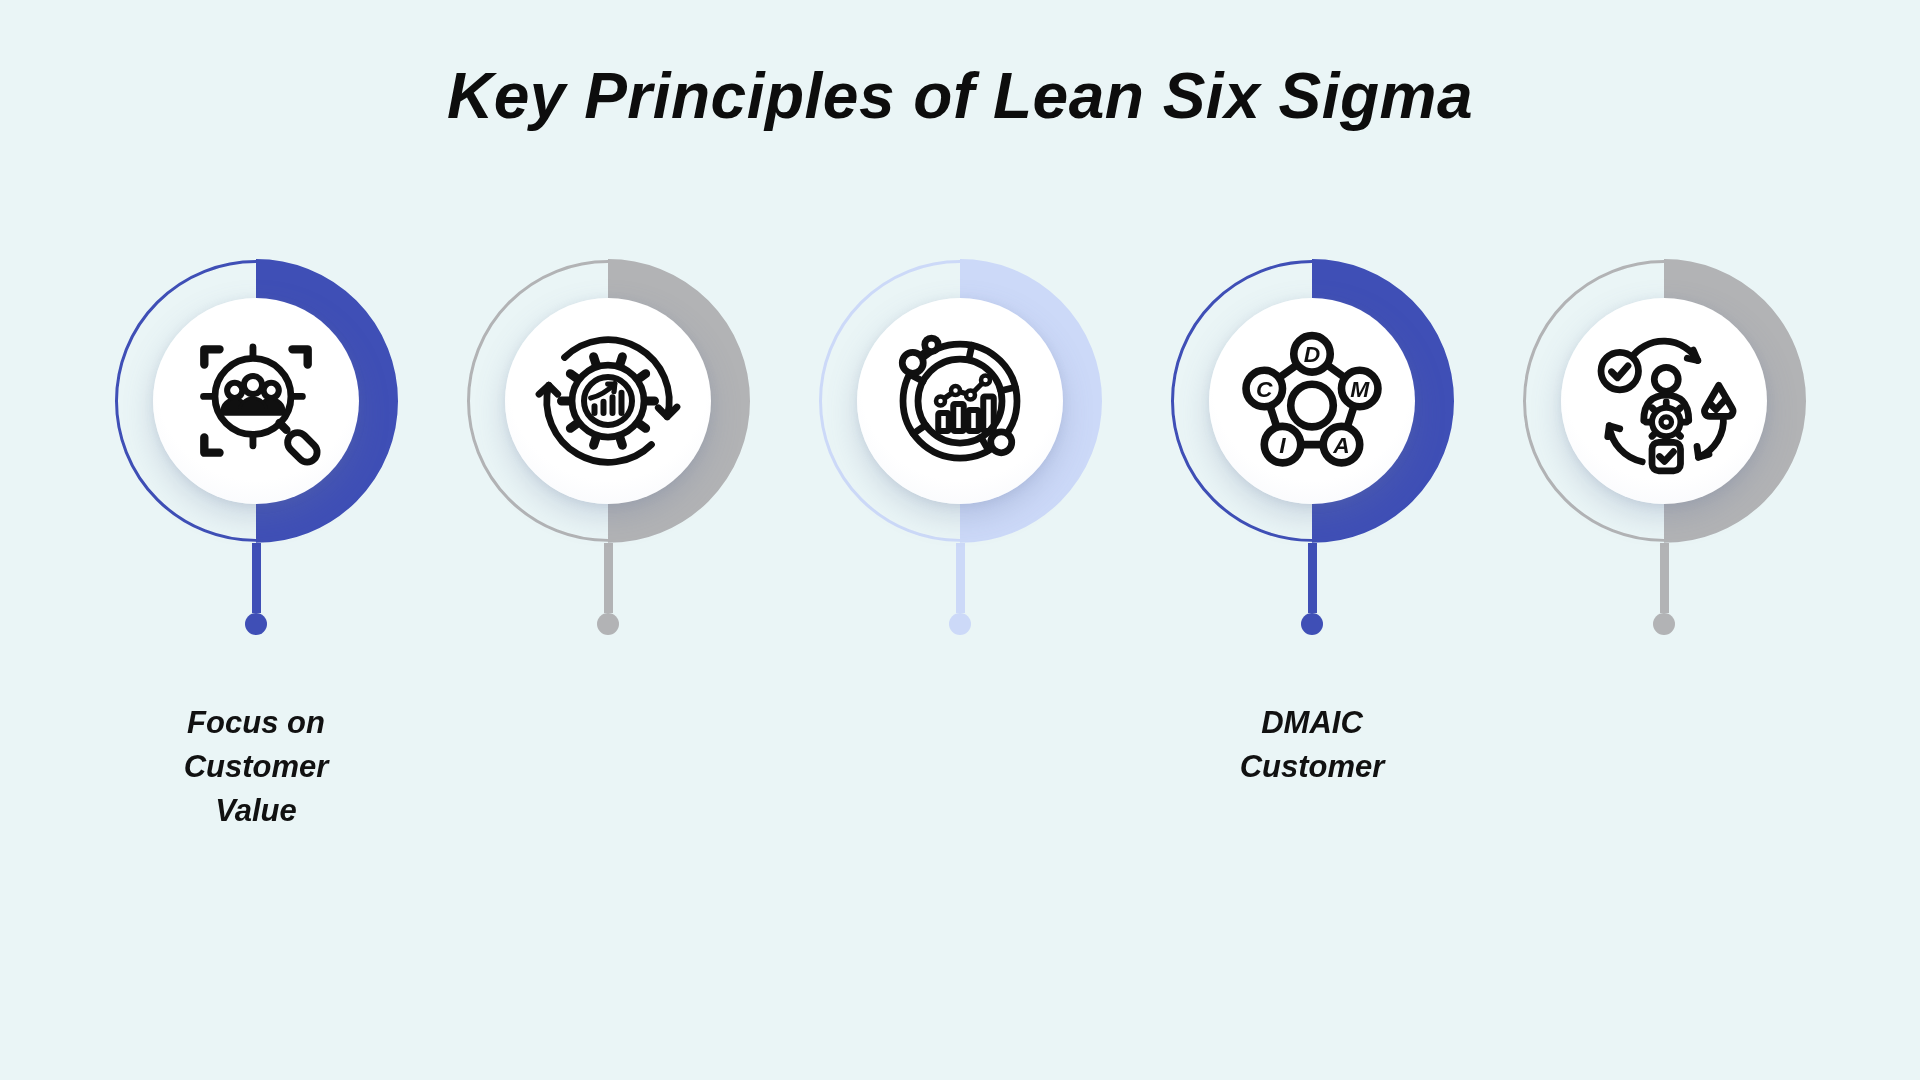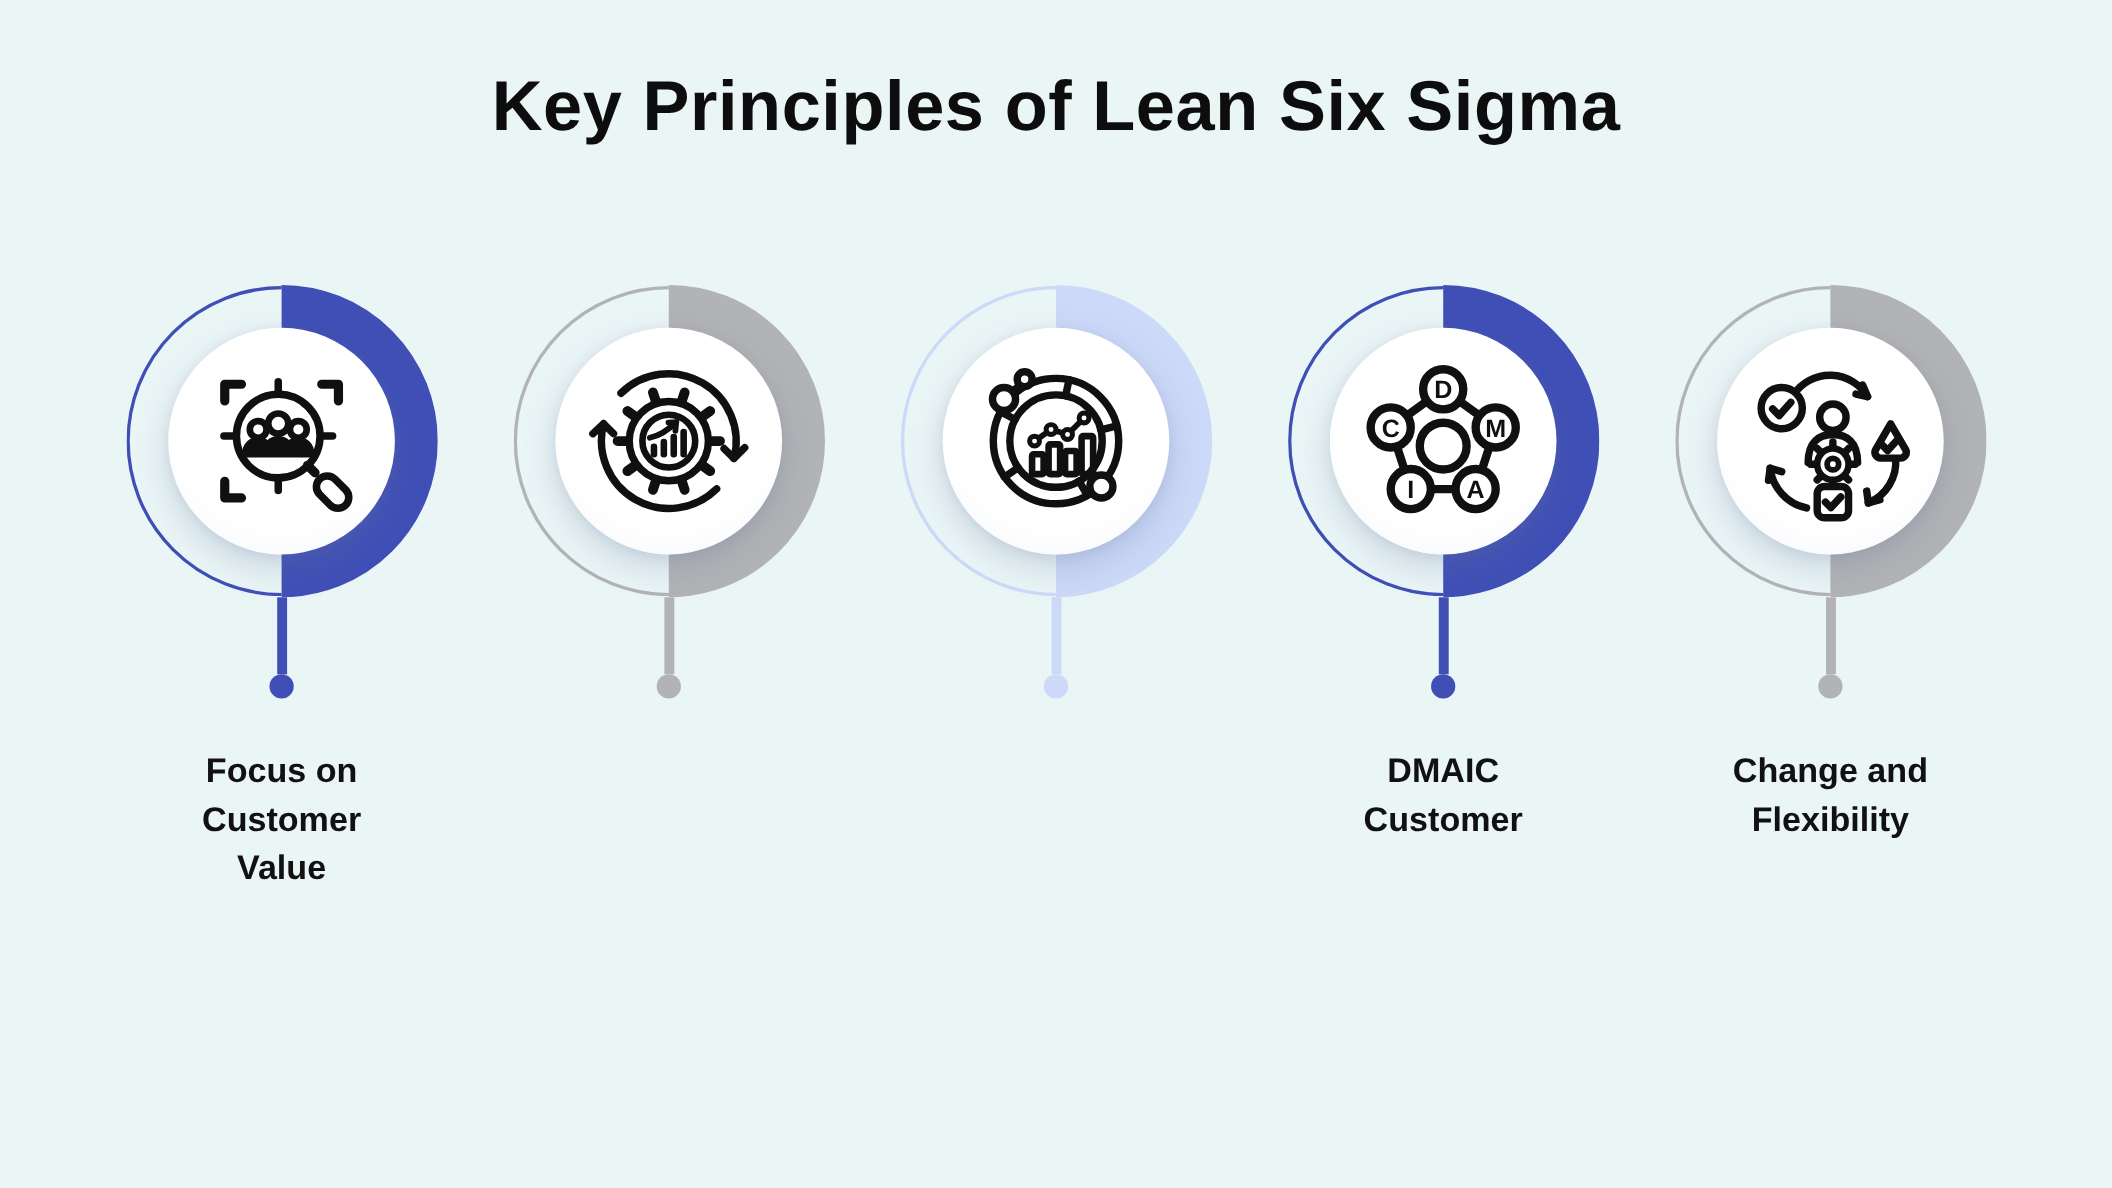--- a/index.html
+++ b/index.html
@@ -2,21 +2,21 @@
 <html><head>
 <meta charset="utf-8">
 <style>
   html,body{margin:0;padding:0;}
   body{
     width:1920px;height:1080px;overflow:hidden;
     background:#eaf5f6;
     font-family:"Liberation Sans","DejaVu Sans",sans-serif;
     color:#111;
   }
-  .page{width:1920px;height:1080px;position:relative;}
+  .page{width:1920px;height:1080px;position:relative;font-style:italic;}
   .title{
     margin:0;padding-top:58px;
     text-align:center;
     font-size:64px;line-height:1.2;font-weight:700;
     letter-spacing:.5px;color:#0d0d0d;
   }
   .row{
     margin-top:124px;
     display:flex;justify-content:center;align-items:flex-start;
   }
@@ -38,21 +38,21 @@
   .inner{
     position:absolute;left:50%;top:50%;transform:translate(-50%,-50%);
     width:206px;height:206px;border-radius:50%;
     background:radial-gradient(circle at 50% 40%, #ffffff 62%, #f3f5fa 100%);
     box-shadow:0 12px 30px rgba(104,120,158,.25), 0 2px 10px rgba(104,120,158,.12);
     display:flex;align-items:center;justify-content:center;
   }
   .stem{width:9px;height:70px;background:var(--accent);}
   .dot{width:22px;height:22px;border-radius:50%;background:var(--accent);}
   .label{
-    margin-top:44px;
+    margin-top:66px;
     font-size:31px;line-height:44px;font-weight:700;
     text-align:center;white-space:pre-line;color:#111;
   }
   svg{display:block;}
 </style>
 </head>
 <body style="background: rgb(234, 245, 246);">
 
 <div class="page">
 
@@ -213,18 +213,16 @@
               <path d="M86.5 39.5 l9 15.5 a3.5 3.5 0 0 1 -3 5.3 h-12 a3.5 3.5 0 0 1 -3 -5.3 z" fill="#fff"></path>
               <path d="M81.5 52.5 l3.2 3.2 l6 -6.5"></path>
               <rect x="42" y="77.5" width="19" height="19" rx="4.5" fill="#fff"></rect>
               <path d="M47 87 l3.3 3.3 l6 -6.5"></path>
             </g>
           </svg>
         </div>
       </div>
       <div class="stem"></div>
       <div class="dot"></div>
-      <div class="label">Change and
-Flexibility</div>
     </div>
 
   </div>
 </div>
 
 </body></html>

